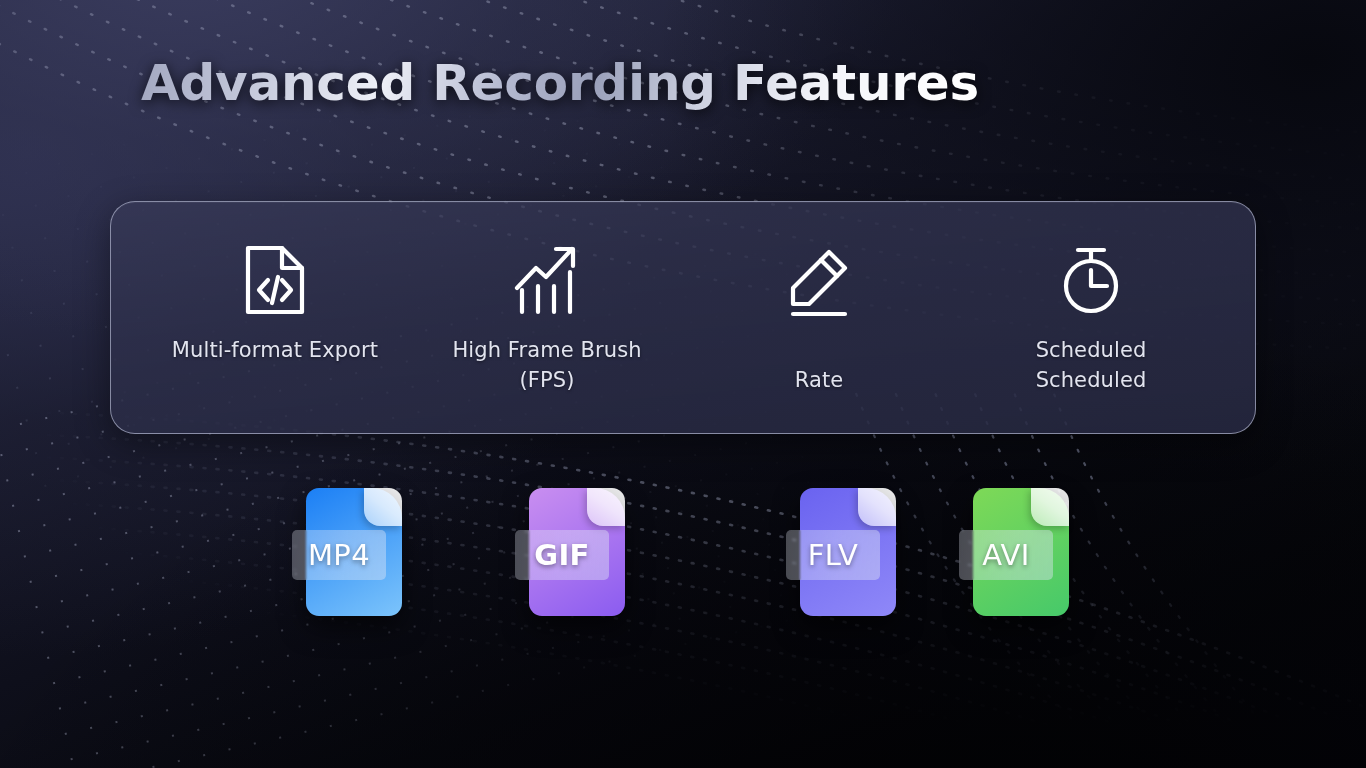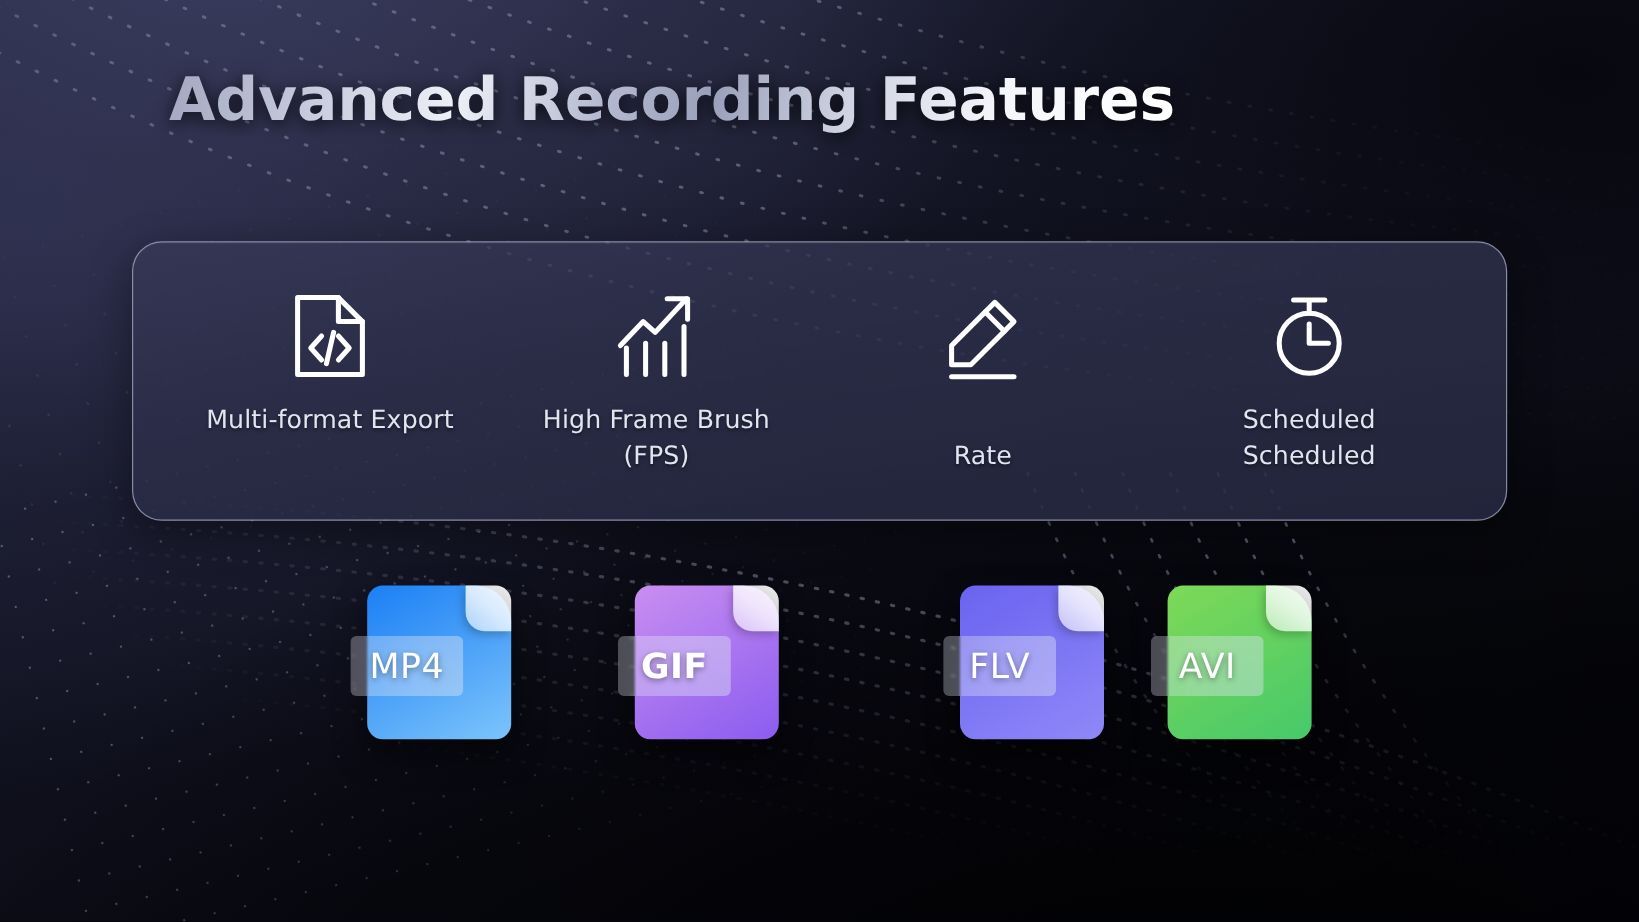--- a/index.html
+++ b/index.html
@@ -113,21 +113,21 @@
     font-size:21px; color:#e2e4ef; text-align:center;
     line-height:1.42; letter-spacing:.1px;
     max-width:215px;
     text-shadow:0 1px 3px rgba(0,0,0,.5);
   }
 
   
   .formats {
     position:absolute; left:0; top:488px; width:1366px; height:132px;
   }
-  .fmt { position:absolute; top:0; width:120px; height:128px; }
+  .fmt { position:absolute; top:0; width:96px; height:128px; }
   .fmt-body {
     position:absolute; inset:0;
     border-radius:13px 30px 13px 13px;
     box-shadow:0 12px 26px rgba(0,0,0,.55);
   }
   .fmt-fold {
     position:absolute; right:0; top:0; width:38px; height:38px;
     border-radius:0 13px 0 16px;
     background:linear-gradient(216deg, rgba(255,255,255,.93) 0%, rgba(255,255,255,.80) 48%, rgba(255,255,255,.55) 100%);
     box-shadow:-2px 3px 7px rgba(0,0,0,.22);

